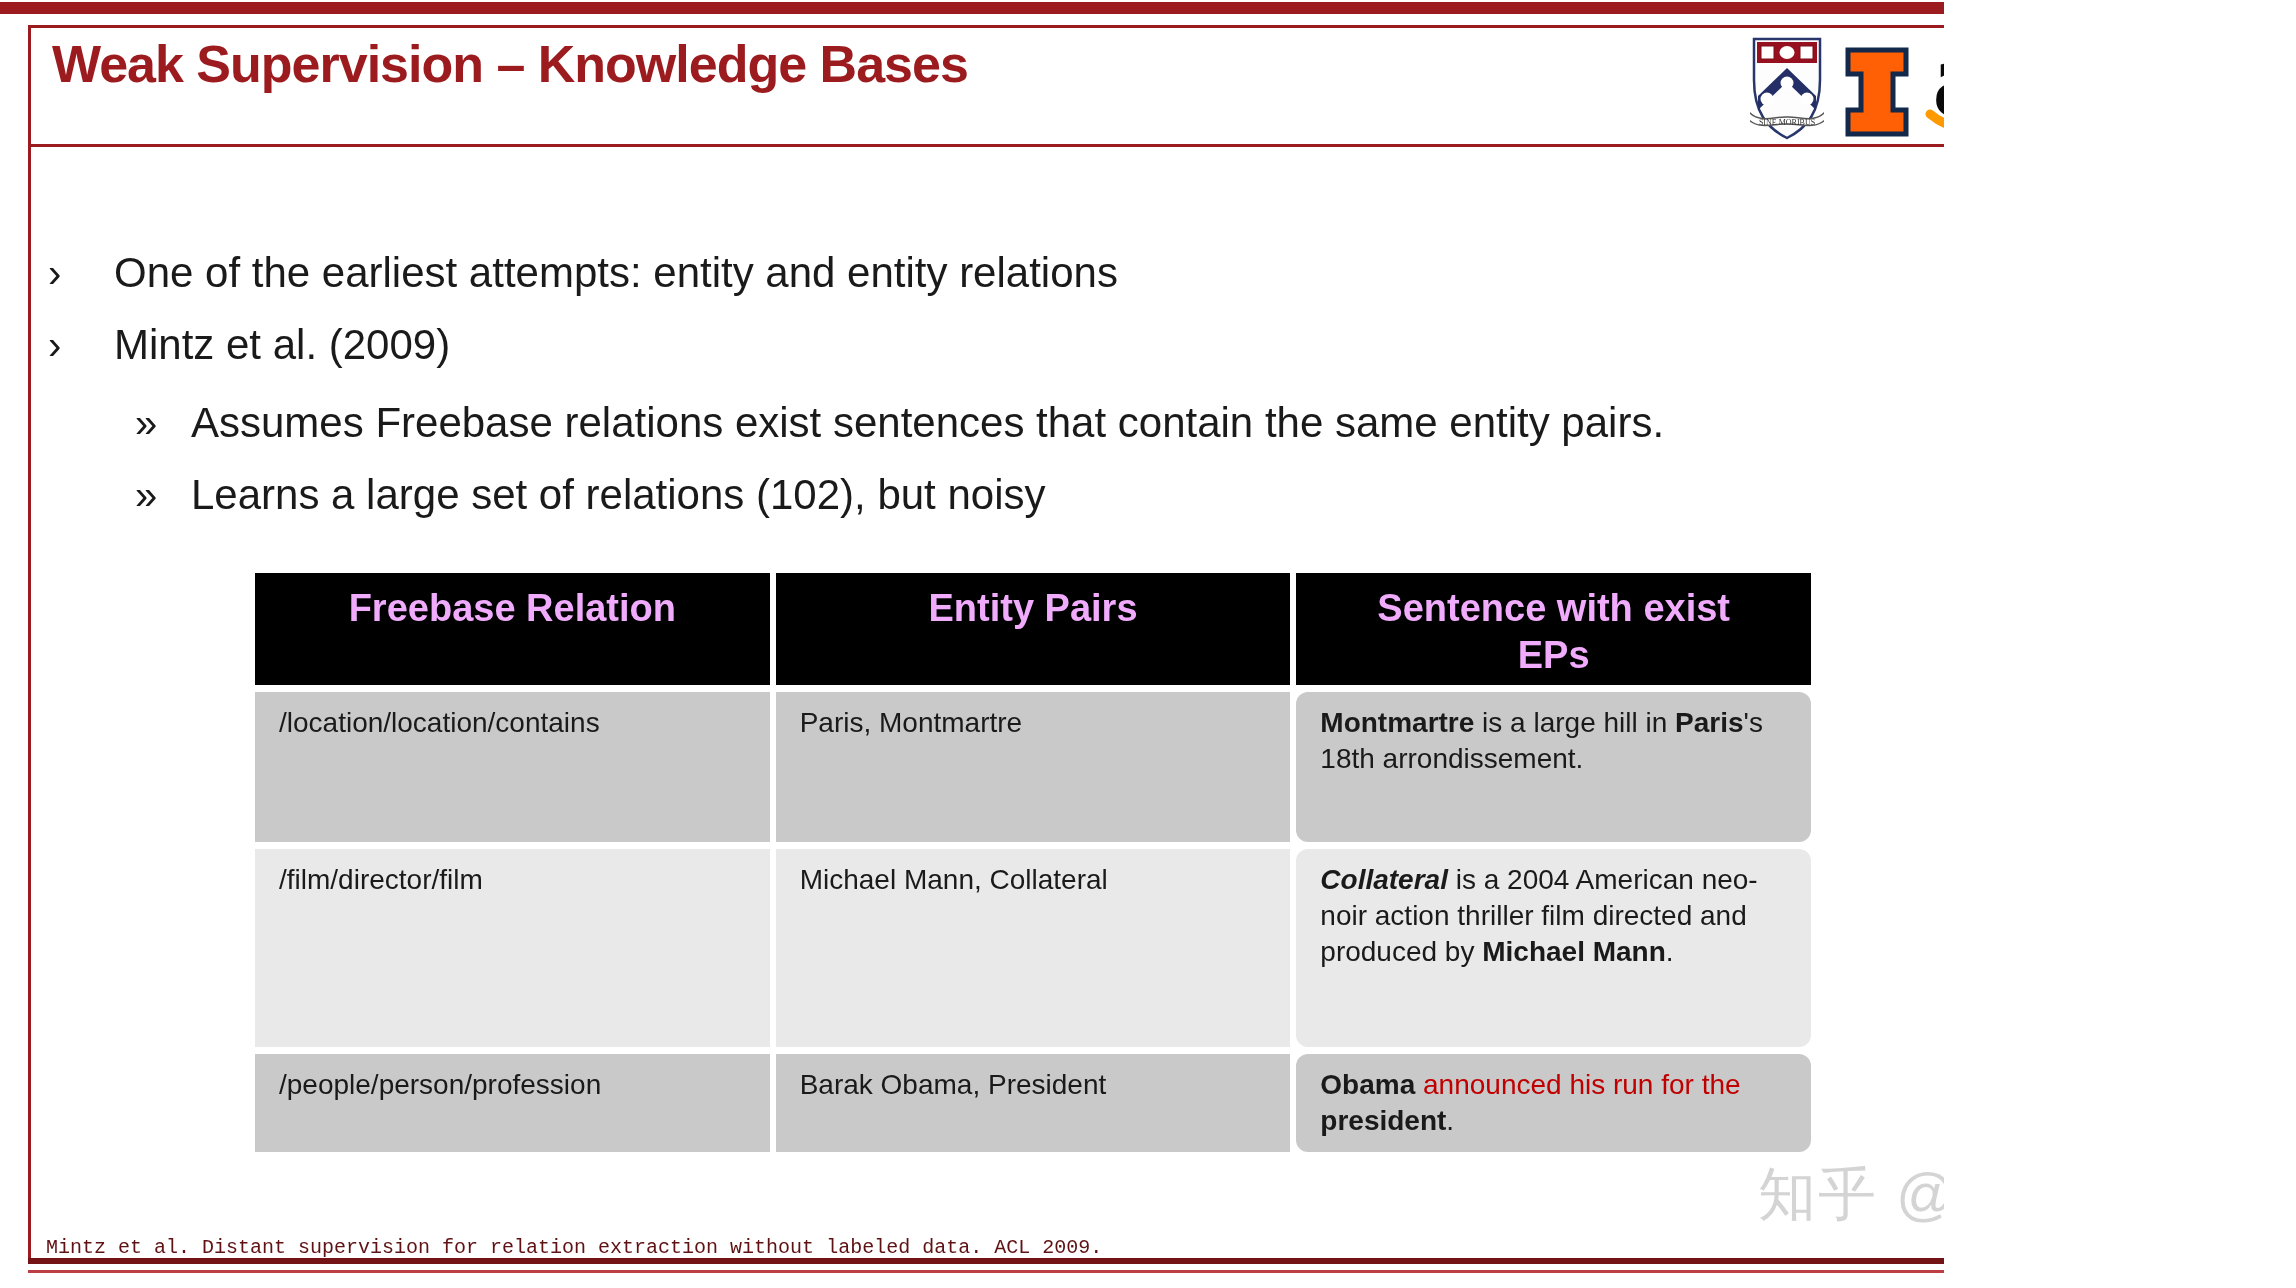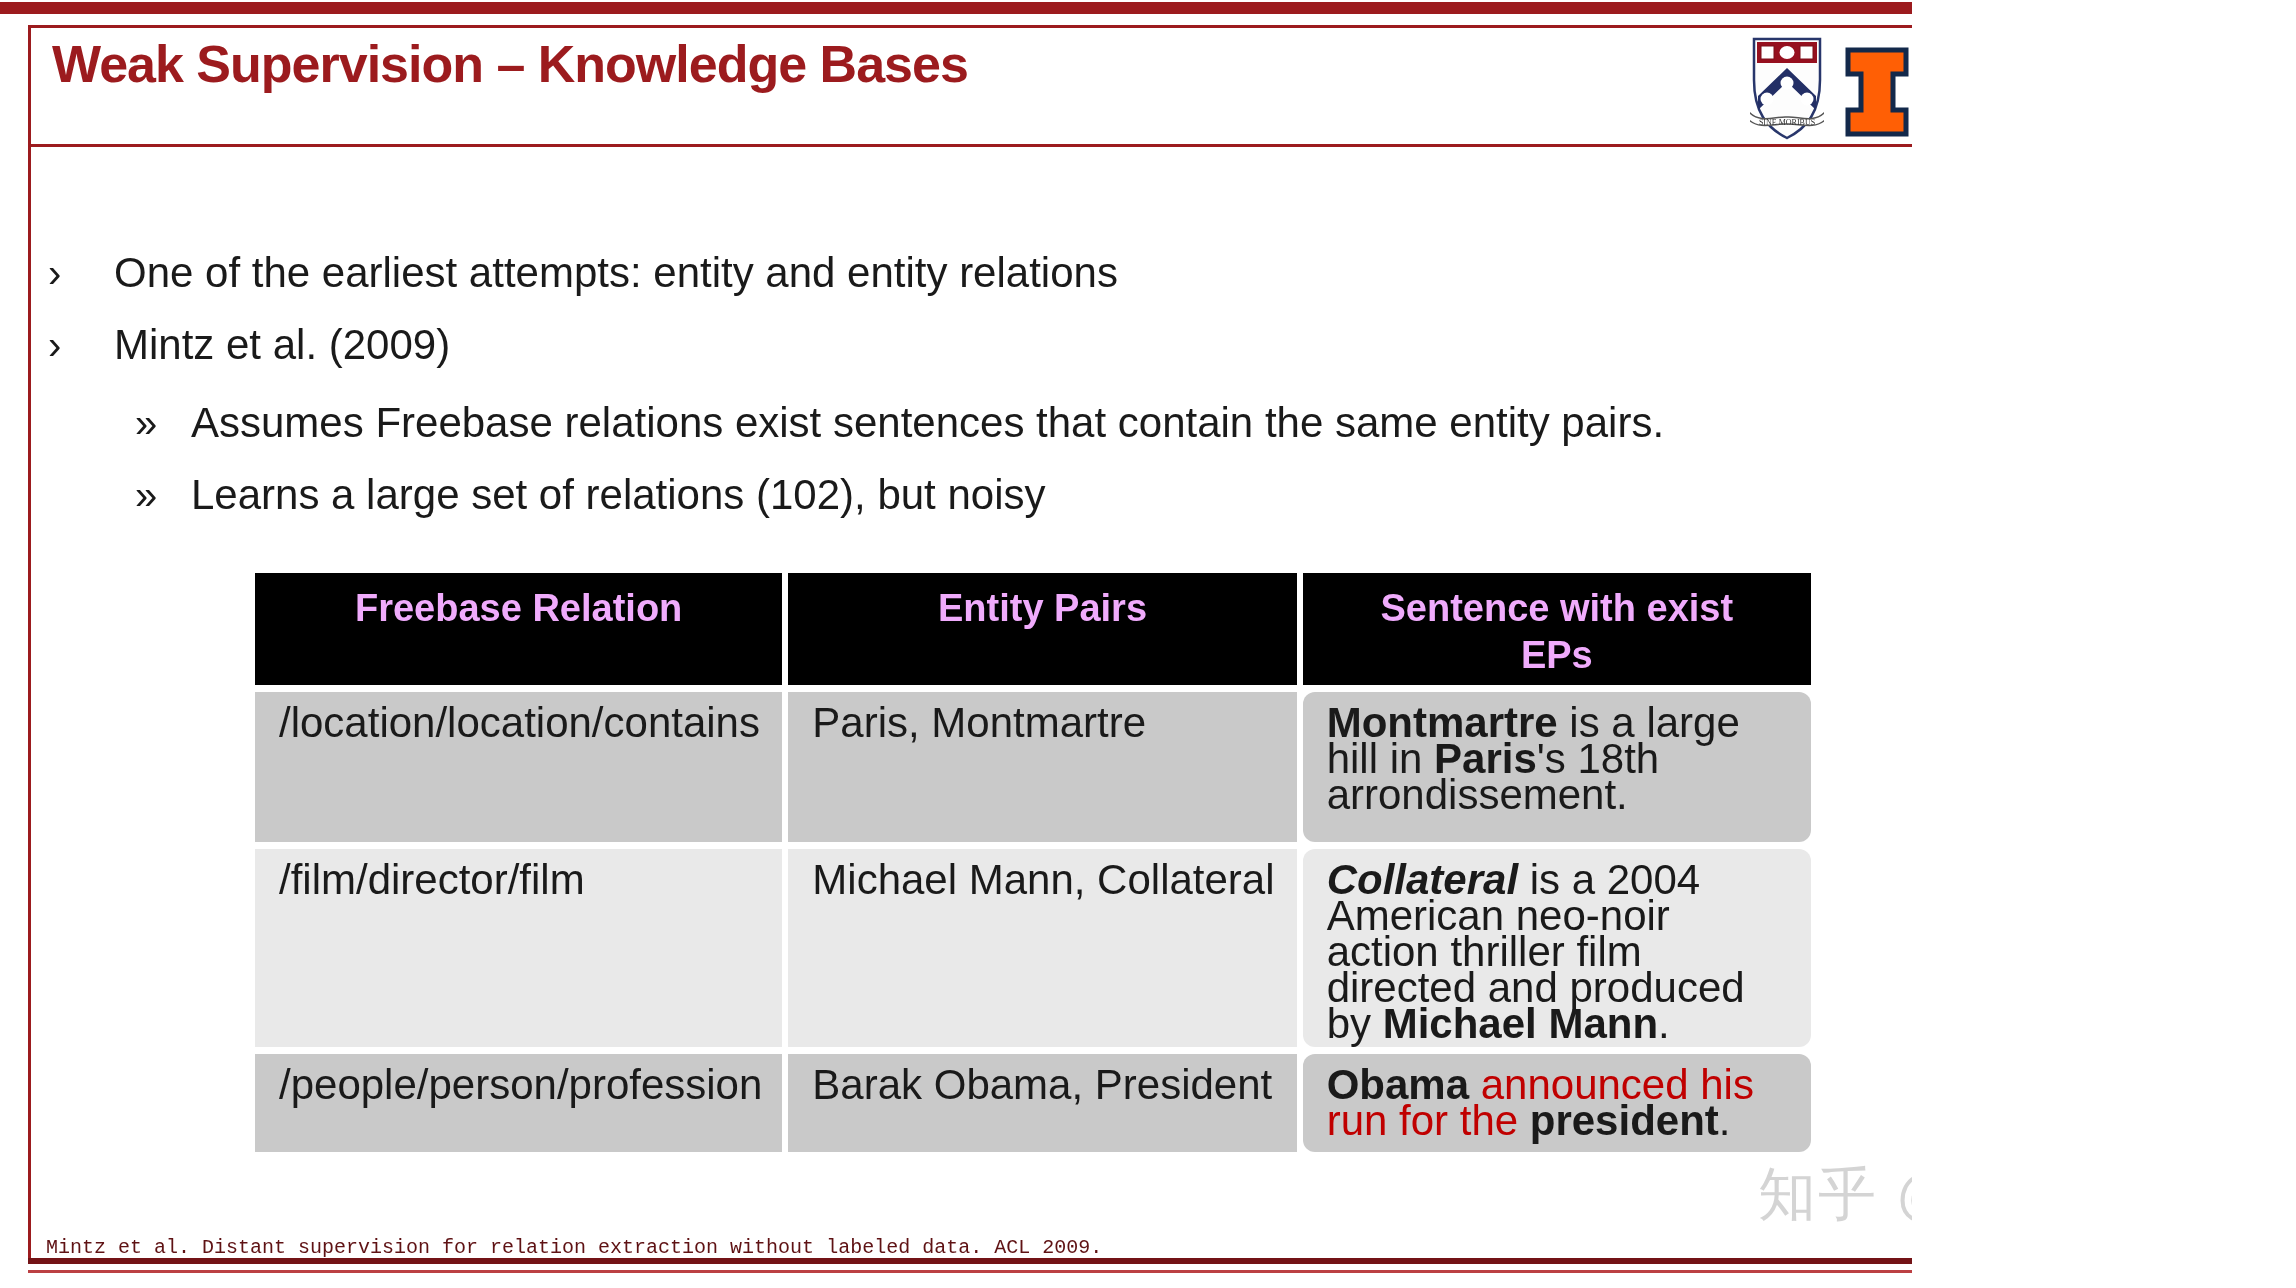--- a/index.html
+++ b/index.html
@@ -1,18 +1,18 @@
 <!DOCTYPE html>
 <html style="--theme-red: #9C1B1E; --highlight-red: #C00000; --row-gray: #C9C9C9; --row-light-gray: #E9E9E9; --header-black: #000000; --footer-maroon: #5F1214;"><head>
 <meta charset="utf-8">
 <style>
   html,body{margin:0;padding:0;background:#fff;}
   .screen{
     position:relative;width:1912px;height:1288px;background:#ffffff;overflow:hidden;
-    font-family:"Liberation Sans","DejaVu Sans",sans-serif;color:#1a1a1a;
+    font-family:"Liberation Sans","DejaVu Sans",sans-serif;color:#1a1a1a;padding-left:32px;
   }
   .top-bar{position:absolute;left:0;top:2px;width:2296px;height:12px;background:var(--theme-red,#9C1B1E);}
   .frame{position:absolute;left:28px;top:25px;width:2234px;height:1236px;box-sizing:border-box;
     border:3px solid var(--theme-red,#9C1B1E);border-bottom:none;background:transparent;}
   .title-rule{position:absolute;left:28px;top:144px;width:2234px;height:3px;background:var(--theme-red,#9C1B1E);}
   .bottom-rule-thick{position:absolute;left:28px;top:1258px;width:2234px;height:6px;background:#731316;}
   .bottom-rule-thin{position:absolute;left:28px;top:1270px;width:2234px;height:3px;background:#BC4043;}
 
   .slide-title{position:absolute;left:52px;top:34px;font-size:52px;font-weight:700;
     color:var(--theme-red,#9C1B1E);letter-spacing:-1px;white-space:nowrap;}
@@ -33,21 +33,21 @@
   .b-l2{left:135px;}
   .b-l2 .marker{width:56px;font-size:40px;}
   .b1{top:248px;} .b2{top:320px;} .b3{top:398px;} .b4{top:470px;}
 
   
   .ks-table{position:absolute;left:255px;top:573px;width:1556px;display:grid;
     grid-template-columns:1fr 1fr 1fr;column-gap:6px;row-gap:7px;}
   .th{background:var(--header-black,#000);color:#f0abfc;font-weight:700;font-size:38px;line-height:47px;
     text-align:center;padding:12px 10px 0 10px;min-height:112px;box-sizing:border-box;}
   .th3{padding-left:46px;padding-right:46px;}
-  .td{font-size:42px;line-height:36px;box-sizing:border-box;}
+  .td{font-size:28px;line-height:36px;box-sizing:border-box;}
   .c1,.c2{padding:13px 20px 0 24px;}
   .c3{padding:13px 48px 0 24px;border-radius:12px;}
   .rg{background:var(--row-gray,#C9C9C9);}
   .rl{background:var(--row-light-gray,#E9E9E9);}
   .h1{min-height:150px;} .h2{min-height:198px;} .h3{min-height:98px;}
   .seg-b{font-weight:700;}
   .seg-bi{font-weight:700;font-style:italic;}
   .seg-red{color:var(--highlight-red,#C00000);}
 
   .footer-citation{position:absolute;left:46px;top:1234px;font-size:20px;line-height:28px;

